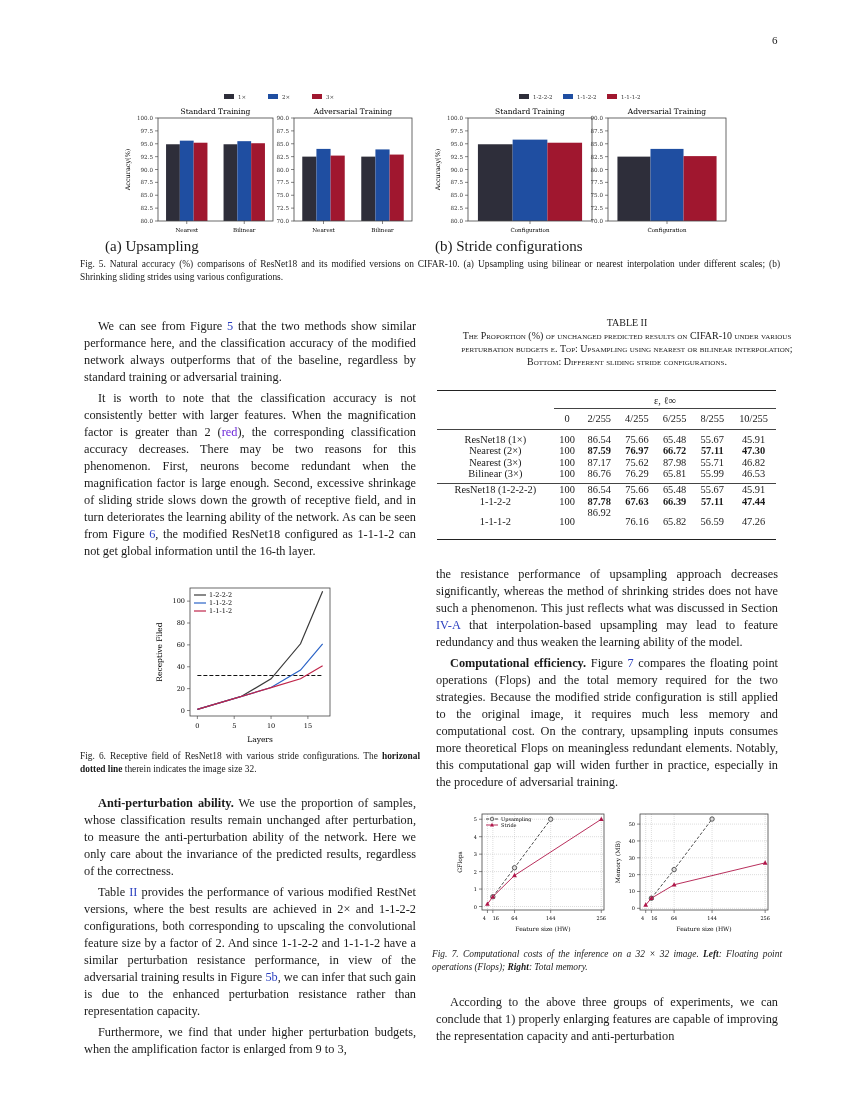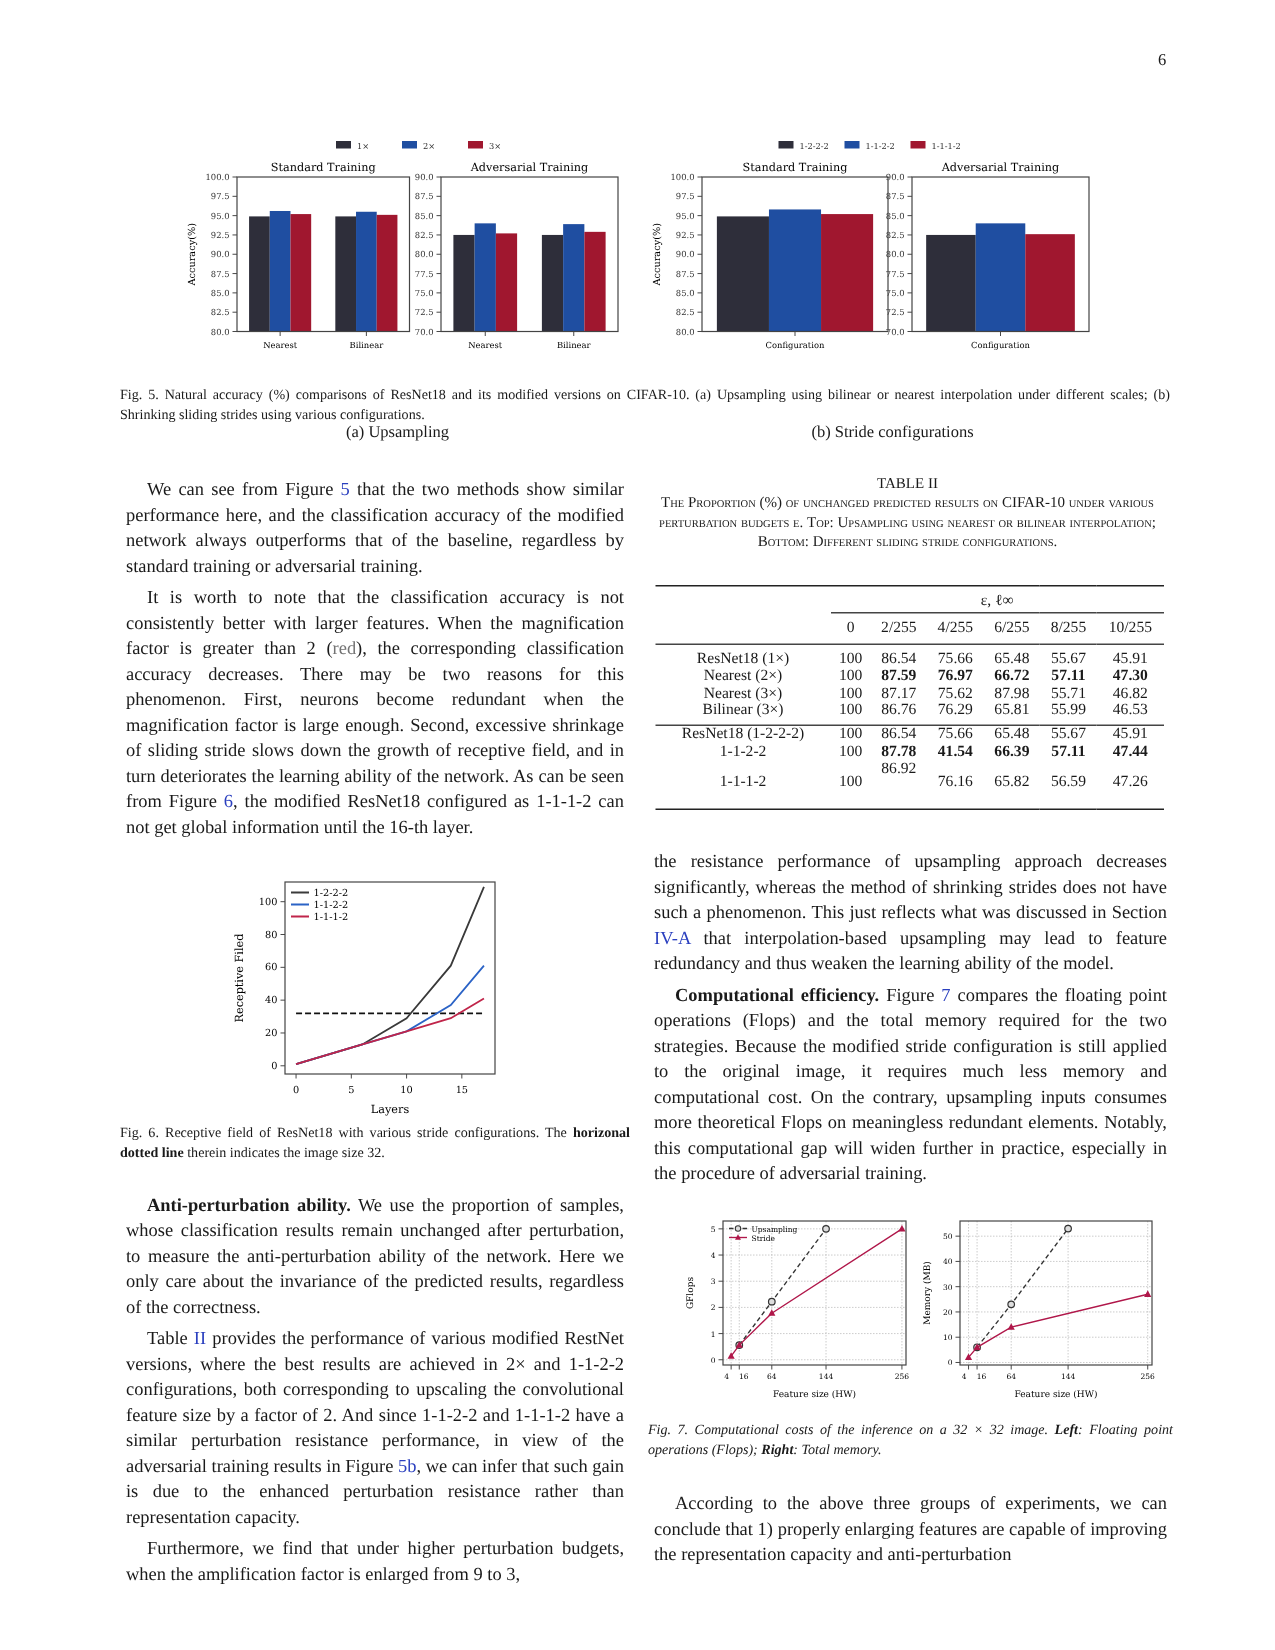--- a/index.html
+++ b/index.html
@@ -1,27 +1,27 @@
 <!DOCTYPE html>
 <html><head>
 <meta charset="utf-8">
 <style>
   html,body{margin:0;padding:0;background:#fff;}
   body{width:850px;height:1100px;position:relative;overflow:hidden;font-family:"Liberation Serif","DejaVu Serif",serif;color:#1a1a1a;}
   .pagenum{position:absolute;top:34px;left:772px;font-size:11px;}
   .fig5{position:absolute;top:88px;left:100px;width:660px;height:170px;}
   .fig5 svg{position:absolute;top:0;}
-  .subcap{position:absolute;font-size:11px;text-align:center;width:320px;margin-top:44px;}
+  .subcap{position:absolute;font-size:15px;text-align:left;width:320px;}
   .fig5cap{position:absolute;top:258px;left:80px;width:700px;font-size:9.4px;line-height:13px;text-align:justify;}
   .col{position:absolute;font-size:12.3px;line-height:17px;text-align:justify;}
   .col p{margin:4px;text-indent:14px;}
   .col p.noind{text-indent:0;}
   .ref{color:#2a3fbf;}
-  .red{color:#737373;}
-  .tbltitle{position:absolute;top:316px;left:432px;width:346px;text-align:center;font-size:10px;line-height:13px;font-variant:small-caps;}
+  .red{color:#6d28d9;}
+  .tbltitle{position:absolute;top:316px;left:454px;width:346px;text-align:center;font-size:10px;line-height:13px;font-variant:small-caps;}
   .tbltitle .tnum{font-variant:normal;}
   table.t2{position:absolute;top:390px;left:437px;width:339px;border-collapse:collapse;font-size:10.4px;}
   table.t2 td,table.t2 th{padding:0 2px;text-align:center;font-weight:normal;line-height:11.4px;}
   table.t2 .b{font-weight:bold;}
   .fig6{position:absolute;top:580px;left:150px;width:200px;height:165px;}
   .fig6cap{position:absolute;top:750px;left:80px;width:340px;font-size:9.4px;line-height:13px;text-align:justify;}
   .fig7{position:absolute;top:808px;left:450px;width:330px;height:130px;}
   .fig7cap{position:absolute;top:948px;left:432px;width:350px;font-size:9.4px;line-height:13px;text-align:justify;font-style:italic;}
   svg text{font-family:"DejaVu Serif",serif;}
 </style>
@@ -291,21 +291,21 @@
         <td>86.54</td>
         <td>75.66</td>
         <td>65.48</td>
         <td>55.67</td>
         <td>45.91</td>
       </tr>
       <tr>
         <td style="white-space: nowrap;">1-1-2-2</td>
         <td>100</td>
         <td class="b">87.78</td>
-        <td class="b">41.54</td>
+        <td class="b">67.63</td>
         <td class="b">66.39</td>
         <td class="b">57.11</td>
         <td class="b">47.44</td>
       </tr>
       <tr style="border-bottom: 1.4px solid rgb(34, 34, 34);">
         <td style="padding-bottom: 3px; white-space: nowrap;">1-1-1-2</td>
         <td style="padding-bottom: 3px;">100</td>
         <td style="padding-bottom: 20px;">86.92</td>
         <td style="padding-bottom: 3px;">76.16</td>
         <td style="padding-bottom: 3px;">65.82</td>

